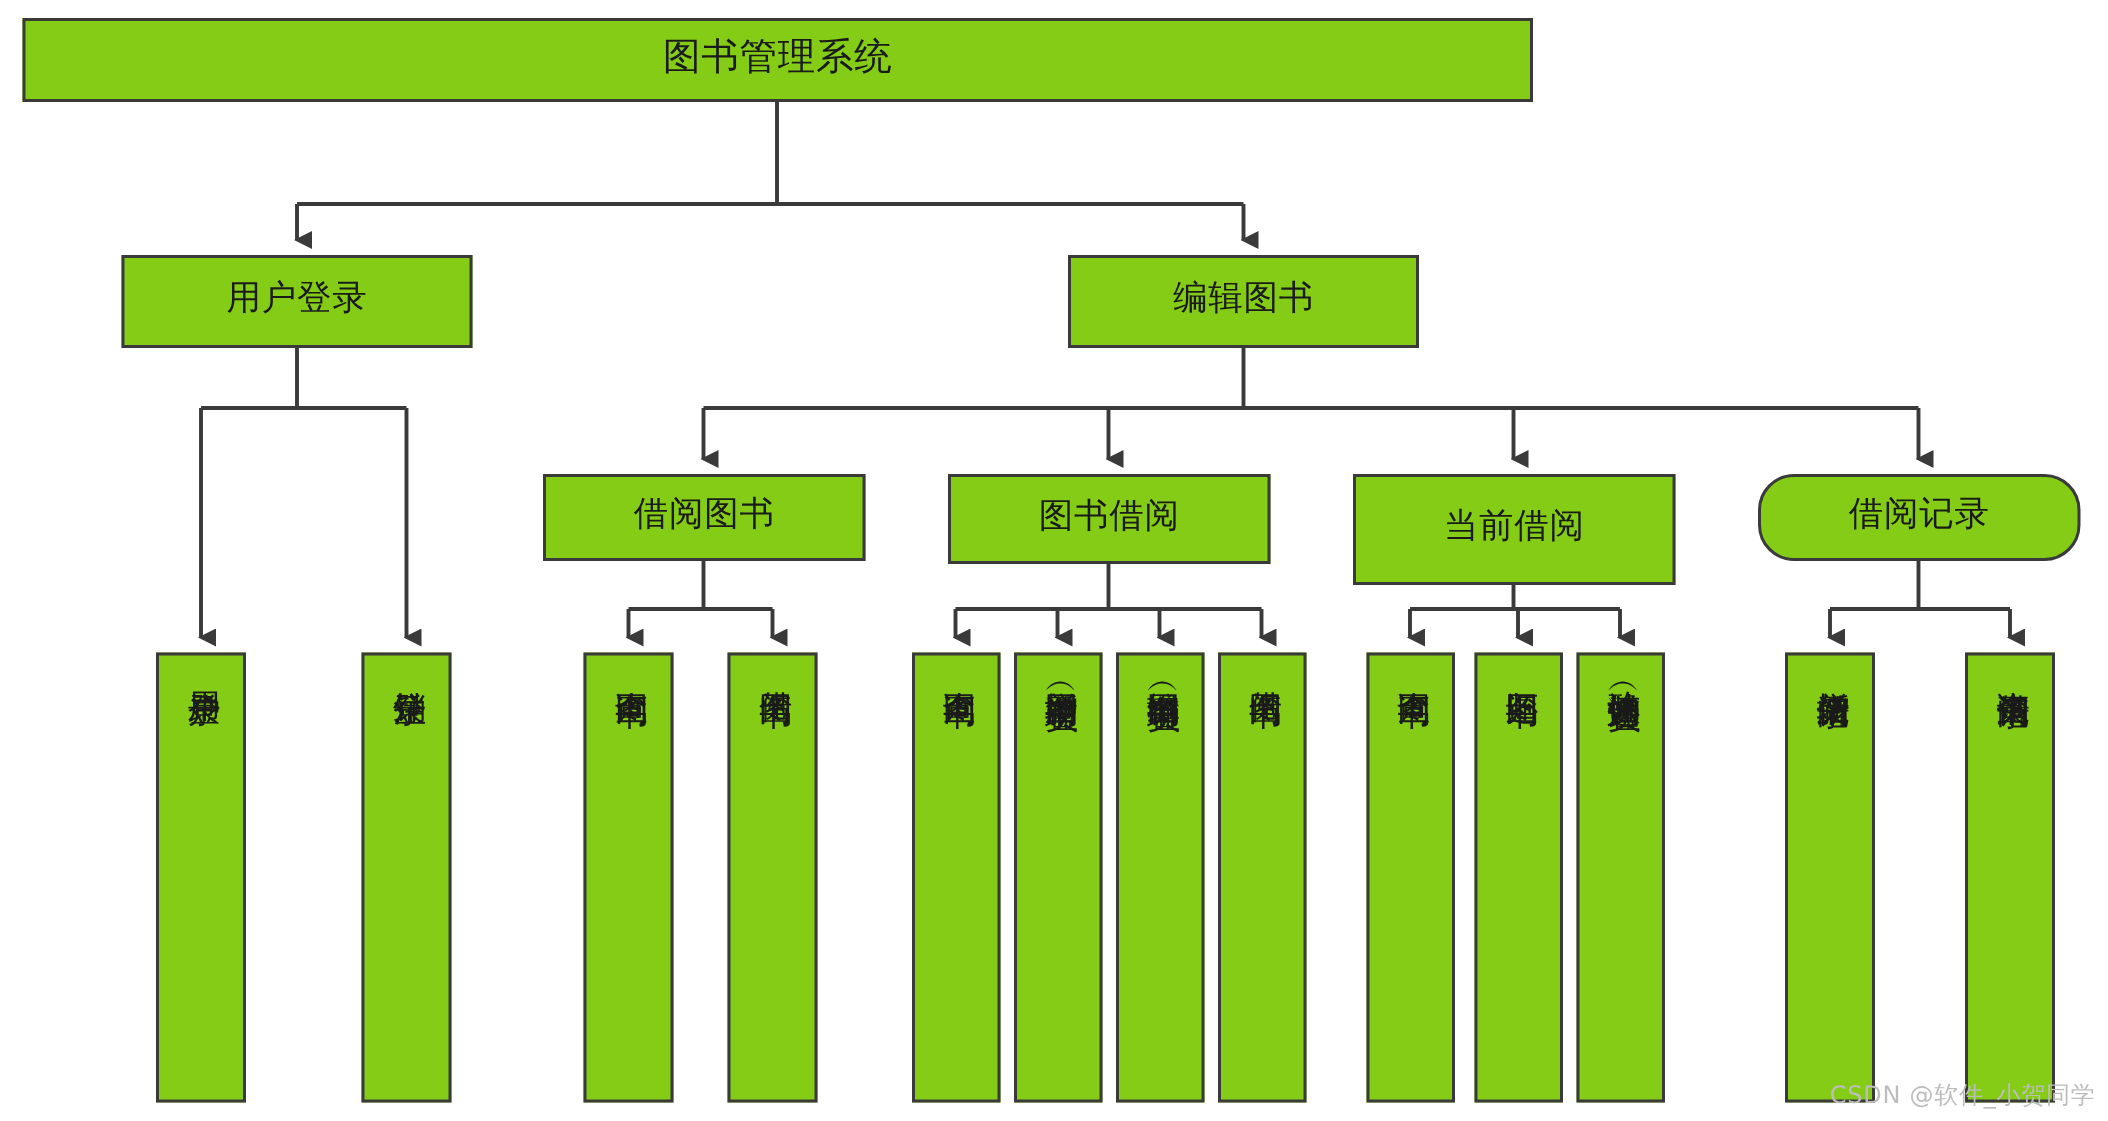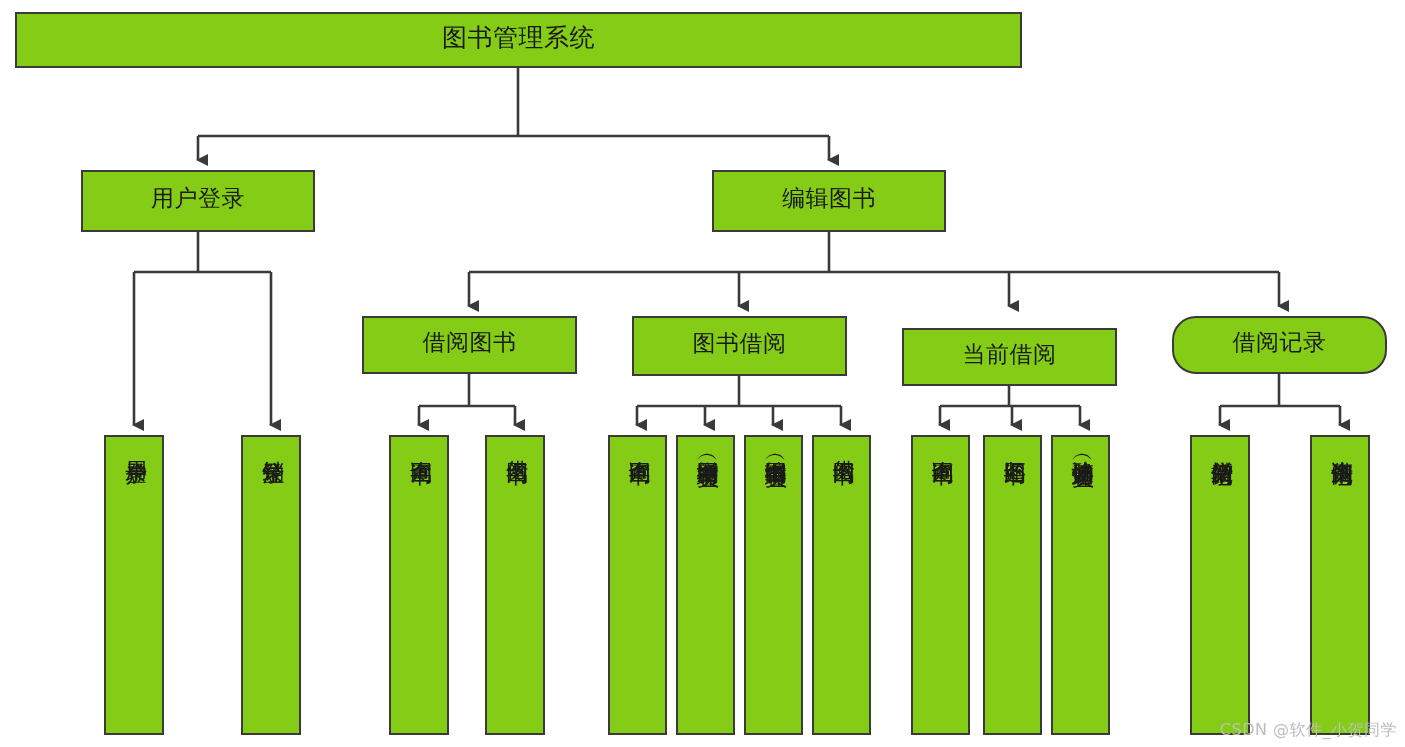--- a/index.html
+++ b/index.html
@@ -142,21 +142,21 @@
   <div class="node horiz" style="left:712px; top:170px; width:234px; height:62px;">
     <span class="node-label">编辑图书</span>
   </div>
 
   <div class="node horiz" style="left:362px; top:316px; width:215px; height:58px;">
     <span class="node-label">借阅图书</span>
   </div>
   <div class="node horiz" style="left:632px; top:316px; width:215px; height:60px;">
     <span class="node-label">图书借阅</span>
   </div>
-  <div class="node horiz" style="left:902px; top:328px; width:215px; height:58px;">
+  <div class="node horiz" style="left:902px; top:316px; width:215px; height:74px;">
     <span class="node-label">当前借阅</span>
   </div>
   <div class="node horiz" style="left:1172px; top:316px; width:215px; height:58px;border-radius:24px;">
     <span class="node-label">借阅记录</span>
   </div>
 
   <div class="node vert" style="left:104px; top:435px; width:60px; height:300px;">
     <span class="node-label">用户登录</span>
   </div>
   <div class="node vert" style="left:241px; top:435px; width:60px; height:300px;">

